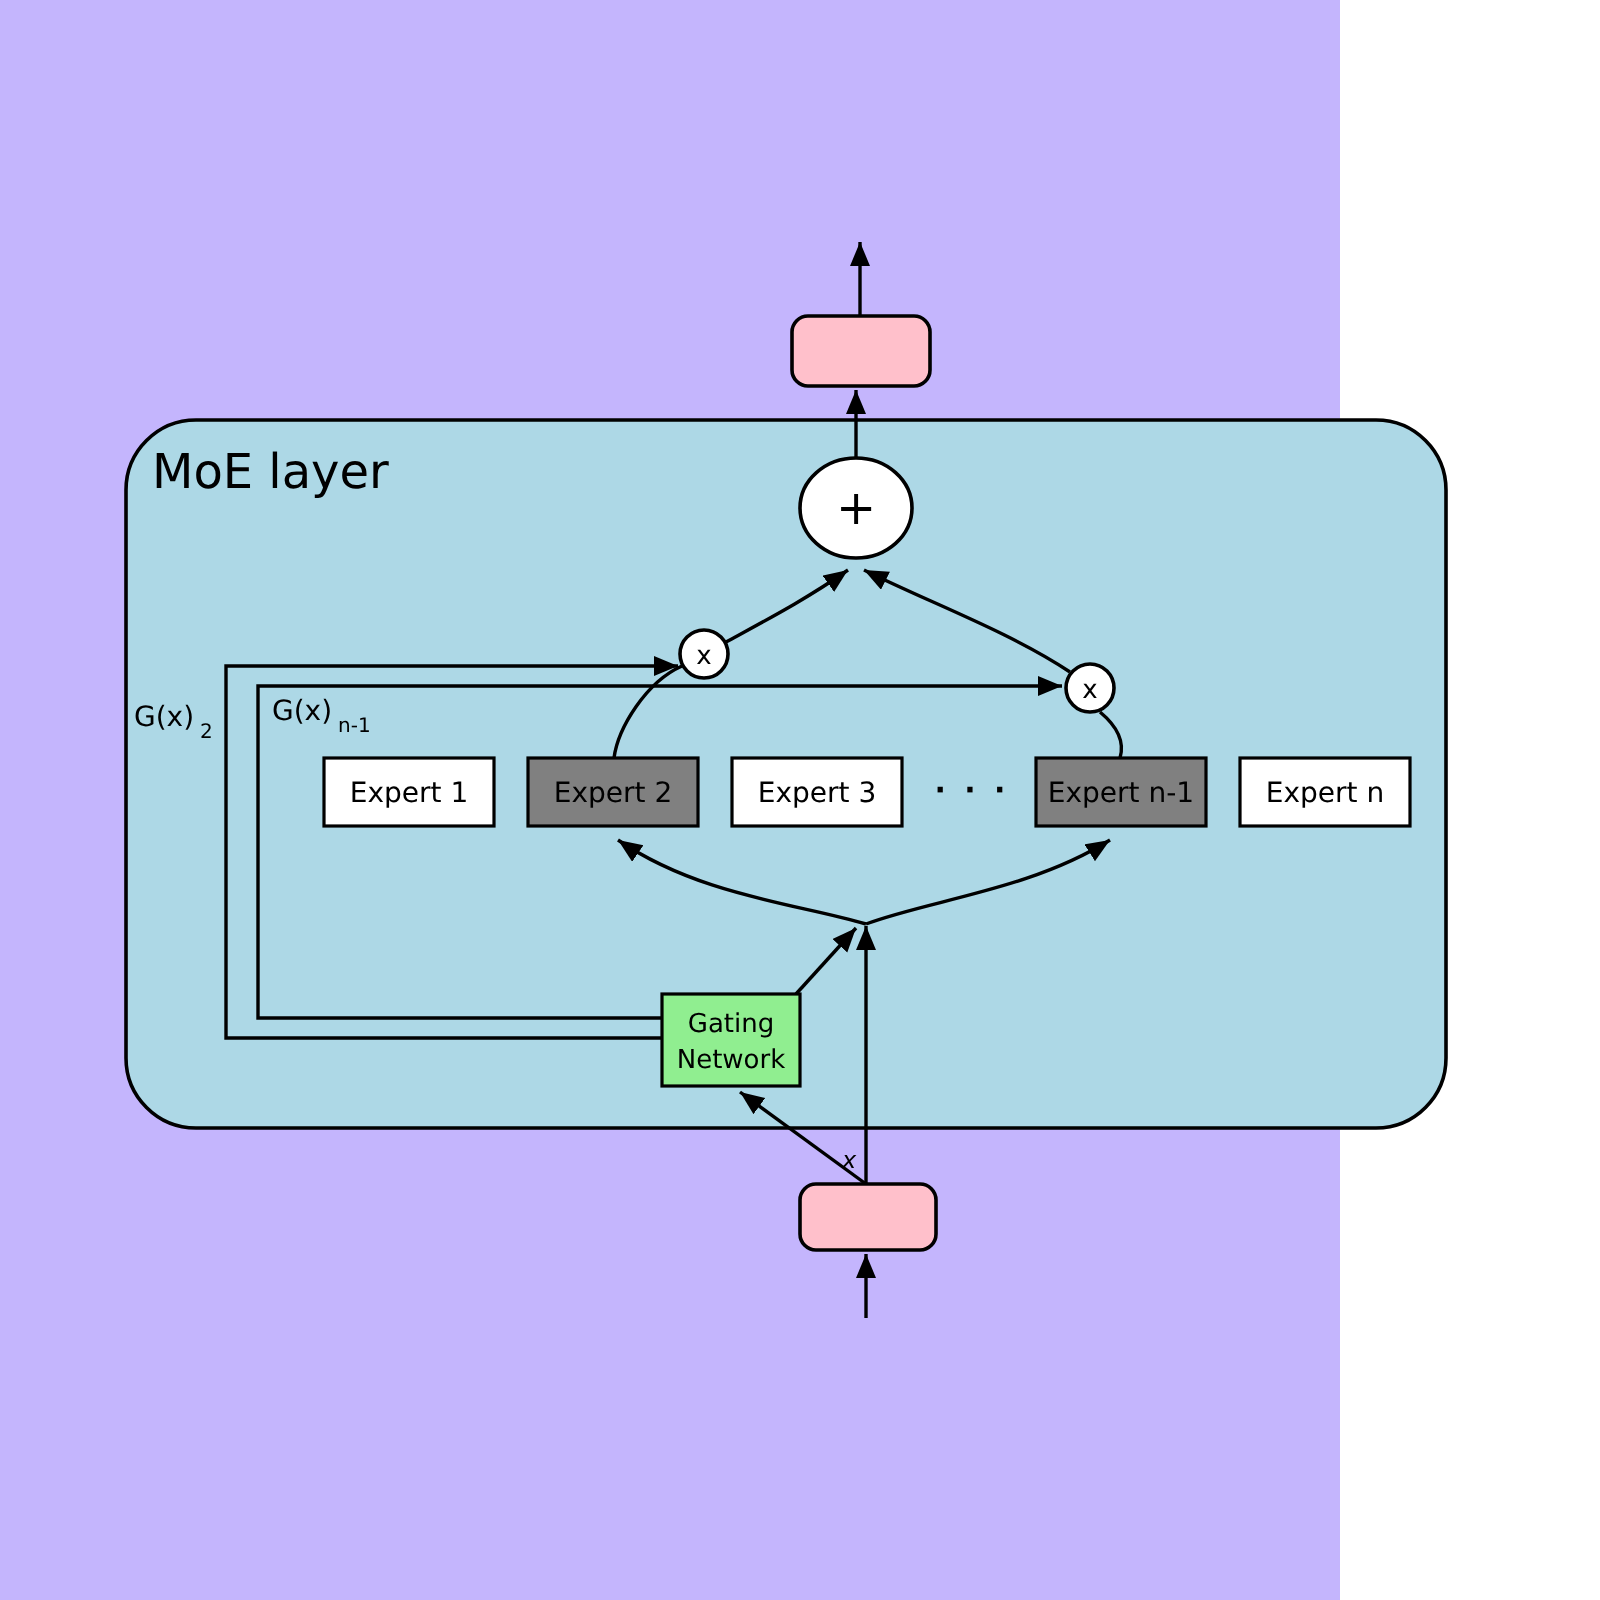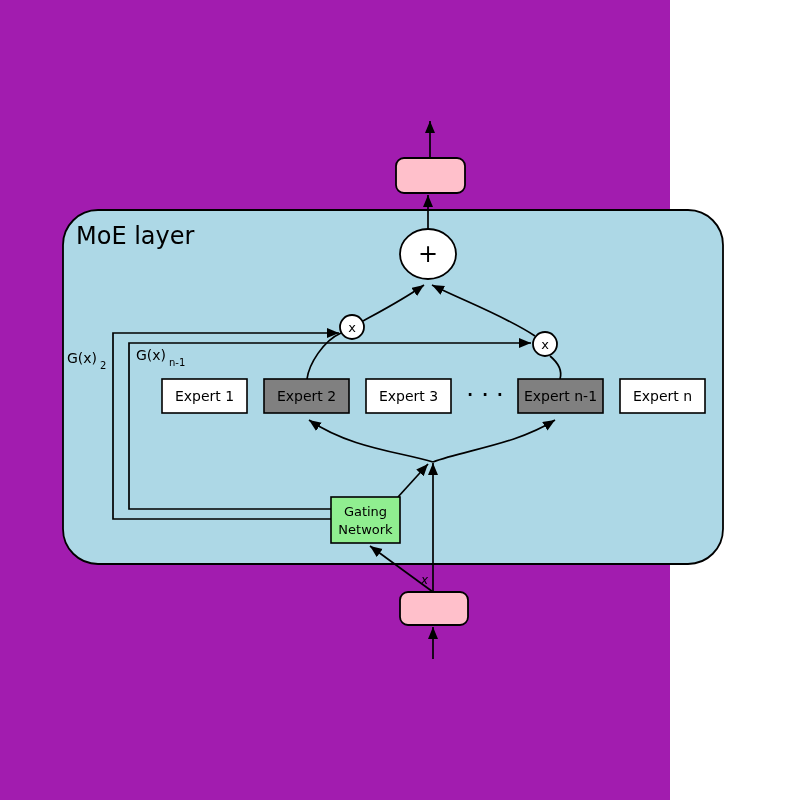--- a/index.html
+++ b/index.html
@@ -1,19 +1,19 @@
 <!DOCTYPE html>
 <html><head>
 <meta charset="utf-8">
 <style>
   html,body{margin:0;padding:0;background:#ffffff;}
   .canvas{
     position:relative;
     width:670px;height:800px;
-    background:#a21caf;
+    background:#c4b5fd;
     font-family:"DejaVu Sans", sans-serif;
   }
   svg{position:absolute;left:0;top:0;}
   .edge{fill:none;stroke:#000000;stroke-width:1.7;}
   .boxline{stroke:#000000;stroke-width:1.6;}
   .node-stroke{stroke:#000000;stroke-width:1.8;}
   text{fill:#000000;}
   .title-text{font-size:24px;}
   .expert-text{font-size:14px;text-anchor:middle;}
   .gating-text{font-size:13px;text-anchor:middle;}

